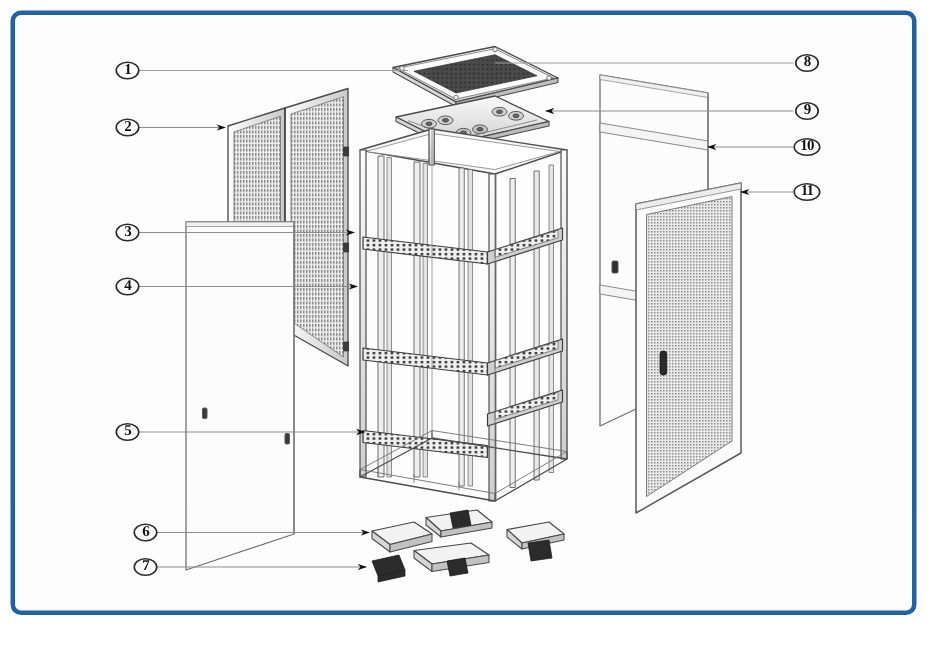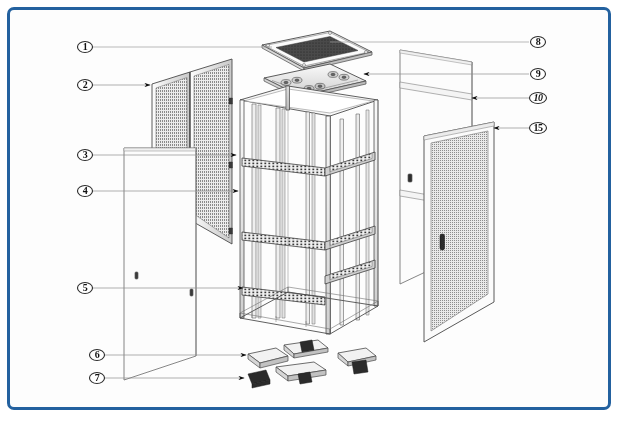--- a/index.html
+++ b/index.html
@@ -259,15 +259,15 @@
 
   <div class="callout-label" style="left:77px;top:41px;">1</div>
   <div class="callout-label" style="left:77px;top:79px;">2</div>
   <div class="callout-label" style="left:77px;top:149px;">3</div>
   <div class="callout-label" style="left:77px;top:185px;">4</div>
   <div class="callout-label" style="left:77px;top:282px;">5</div>
   <div class="callout-label" style="left:89px;top:349px;">6</div>
   <div class="callout-label" style="left:89px;top:372px;">7</div>
   <div class="callout-label" style="left:530px;top:36px;">8</div>
   <div class="callout-label" style="left:530px;top:68px;">9</div>
-  <div class="callout-label" style="left:530px;top:92px;font-style:italic;">10</div>
-  <div class="callout-label" style="left:530px;top:122px;">15</div>
+  <div class="callout-label" style="left:530px;top:92px;">10</div>
+  <div class="callout-label" style="left:530px;top:122px;">11</div>
 </div>
 
 </body></html>

